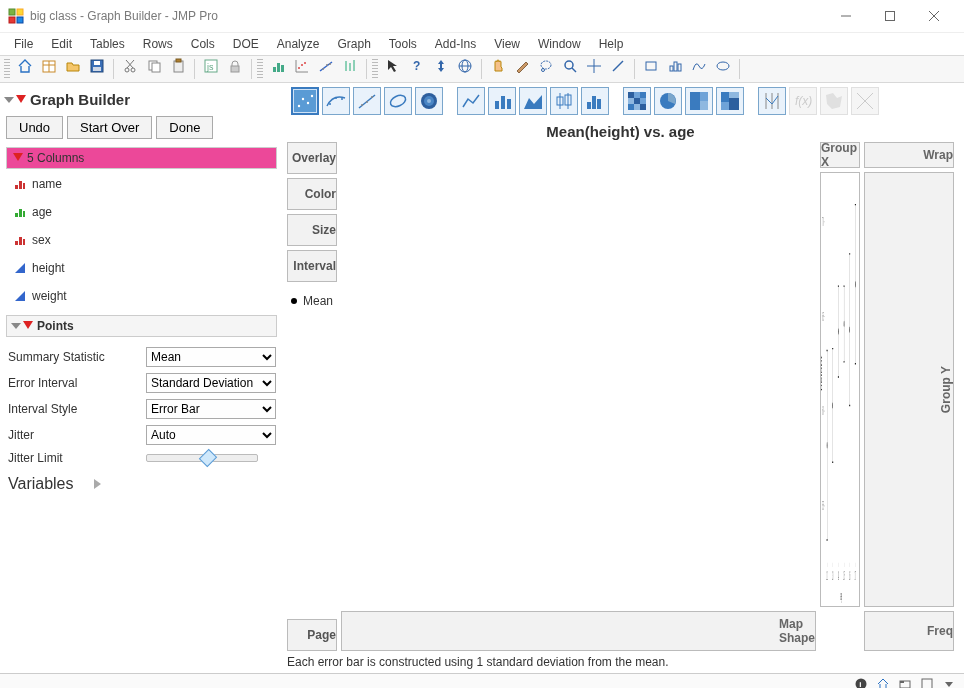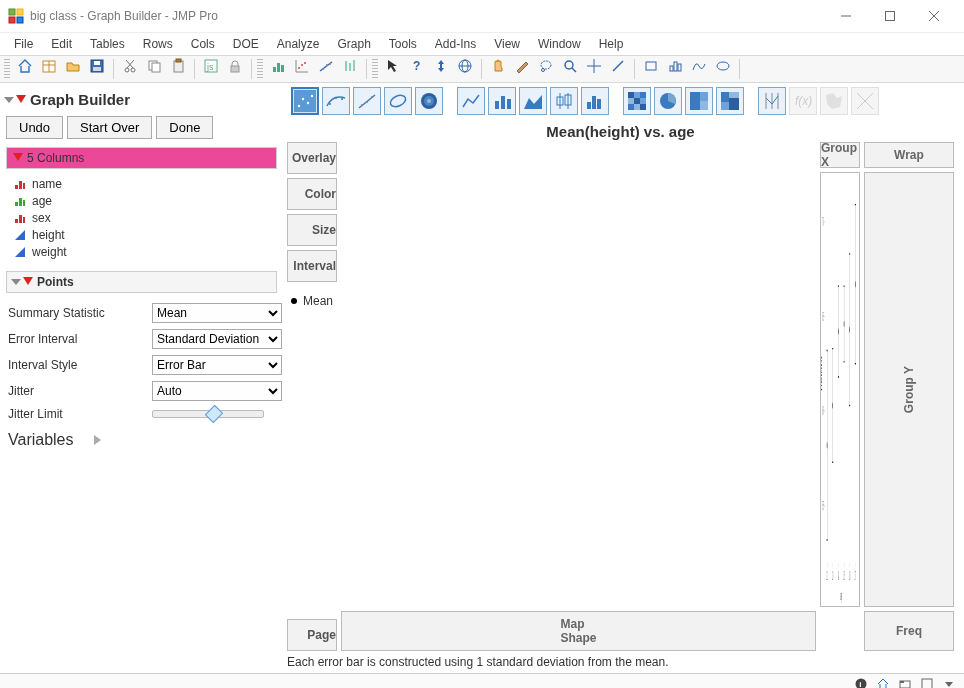--- a/index.html
+++ b/index.html
@@ -31,45 +31,45 @@
 
   .section-header { display:flex; align-items:center; gap:4px; font-weight:bold; font-size:15px; padding: 2px 0 4px 0; }
   .tri { width:0; height:0; border-top:5px solid transparent; border-bottom:5px solid transparent; border-left:6px solid #888; transform: rotate(90deg);}
   .redtri { width:10px; height:10px; display:inline-flex; }
   .redtri::before { content:""; width:0;height:0; border-left:5px solid transparent; border-right:5px solid transparent; border-top:8px solid #d22; }
 
   .btnrow { display:flex; gap:4px; margin-bottom:4px; }
   .jmpbtn { background:#f3f3f3; border:1px solid #aaa; padding: 3px 12px; font-size:13px; cursor:default; }
 
   .cols-head { display:flex; align-items:center; gap:4px; background:#ec4899; border:1px solid #ccc; padding:3px 6px; font-size:12px; }
-  .cols-list { padding: 4px 2px 8px 8px; display:flex; flex-direction:column; gap:3px; }
+  .cols-list { padding: 4px 2px 8px 8px; display:flex; flex-direction:column; gap:14px; }
   .col-item { display:flex; align-items:center; gap:6px; font-size:12px; }
   .col-icon { width:12px; height:12px; }
 
   .points-head { display:flex; align-items:center; gap:4px; background:#f5f5f5; border:1px solid #ccc; padding:3px 6px; font-weight:bold; font-size:12px; }
-  .form { display:grid; grid-template-columns: 120px 130px; gap:6px 24px; padding:6px 2px; align-items:center; font-size:12px;}
+  .form { display:grid; grid-template-columns: 120px 130px; gap:6px 18px; padding:6px 2px; align-items:center; font-size:12px;}
   .form select { width:100%; font-size:12px; border:1px solid #aaa; background:#fefefe; height:20px;}
   .slider { width:112px; height:8px; background:#eee; border:1px solid #bbb; position:relative; border-radius:2px;}
   .slider .thumb { position:absolute; left:50%; top:-4px; width:12px; height:14px; background:#cfe8fb; border:1px solid #5a9bd5; transform:rotate(45deg); }
   .vars-row { display:flex; align-items:center; gap:20px; padding-left:2px; font-size:16px;}
   .rtri { width:0;height:0;border-top:5px solid transparent;border-bottom:5px solid transparent;border-left:7px solid #aaa;}
 
   
   .iconrow { display:flex; gap:3px; margin-bottom:4px; padding-left:4px;}
   .gicon { width:28px; height:28px; border:1px solid #7aa6cc; background:#e9f2fb; display:flex; align-items:center; justify-content:center; }
   .gicon.sel { background:#cfe3f7; border-color:#3a7bbf; box-shadow: inset 0 0 0 1px #3a7bbf;}
   .gicon.dis { background:#f0f0f0; border-color:#ccc; opacity:0.6;}
   .gap { width:8px; }
 
   
   .chart-title { text-align:center; font-weight:bold; font-size:15px; padding:4px 0 2px 0; }
 
   
   .graph-grid { display:grid; grid-template-columns: 50px 1fr 40px 90px; grid-template-rows: 26px 1fr 40px; gap:4px; flex:1; min-height:0;}
-  .zone { border:1px solid #bbb; background:#f2f2f2; display:flex; align-items:center; justify-content:center; font-weight:bold; font-size:12px; color:#666;}
+  .zone { border:1px solid #bbb; background:#f2f2f2; display:flex; align-items:center; justify-content:flex-end; font-weight:bold; font-size:12px; color:#666;}
   .zone.nb { border:none; background:transparent;}
   .rightcol { display:flex; flex-direction:column; gap:4px;}
   .rc-btn { border:1px solid #bbb; background:#f2f2f2; text-align:right; padding:8px 0; font-weight:bold; font-size:12px; color:#555;}
   .legend { padding:8px 4px; font-size:12px; flex:1;}
   .legend-item { display:flex; align-items:center; gap:6px;}
   .dot { width:6px;height:6px; background:#000; border-radius:50%;}
 
   .plot-cell { border:1px solid #bbb; background:#fff; position:relative; }
   svg.plot { width:100%; height:100%; display:block;}
 

